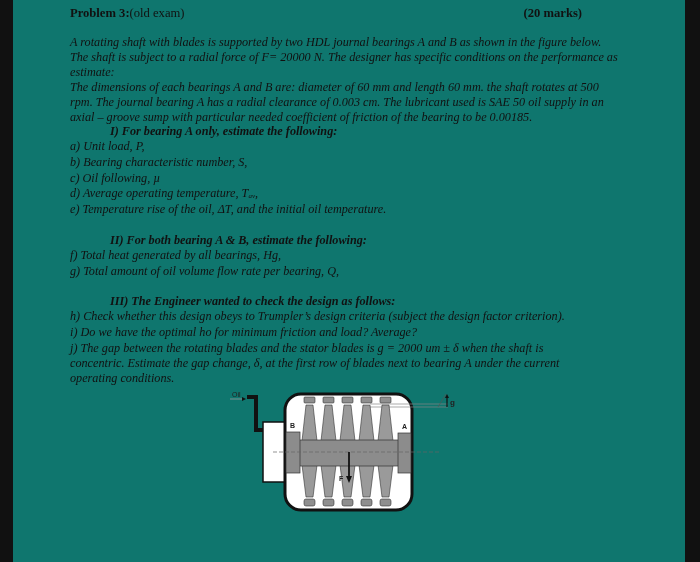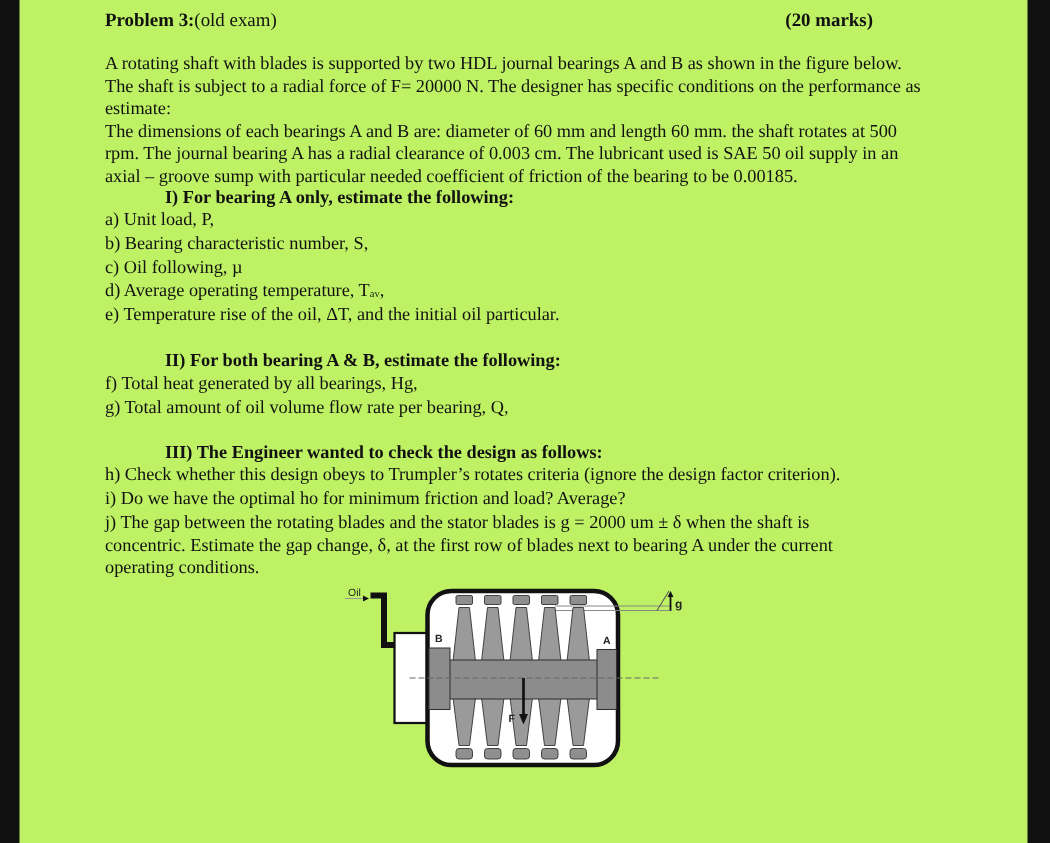--- a/index.html
+++ b/index.html
@@ -1,23 +1,23 @@
 <!DOCTYPE html>
 <html><head>
 <meta charset="utf-8">
 <style>
   html, body { margin:0; padding:0; }
   body { width:700px; height:562px; background:#111; position:relative; overflow:hidden; }
-  .page { position:absolute; left:13px; top:0; width:672px; height:562px; background:#bef264; }
+  .page { position:absolute; left:13px; top:0; width:672px; height:562px; background:#0f766e; }
   .doc { position:absolute; left:57px; top:0; width:560px; font-family:"Liberation Serif", "DejaVu Serif", serif; font-size:12.2px; color:#111; line-height:15.6px; }
   .header { position:absolute; top:6px; left:0; width:512px; height:18px; font-weight:bold; font-size:12.6px; }
   .header .title { position:absolute; left:0; top:0; }
   .header .title .sub { font-weight:normal; }
   .header .marks { position:absolute; right:0; top:0; }
-  .p { position:absolute; left:0; width:560px; }
+  .p { position:absolute; left:0; width:560px;font-style:italic; }
   .b { font-weight:bold;margin-left:40px; }
   .sub-s { font-size:7px; vertical-align:-1px; }
   .figure { position:absolute; left:200px; top:385px; width:280px; height:130px; }
 </style>
 </head>
 <body>
 
 <div class="page">
   <div class="doc">
 
@@ -31,28 +31,28 @@
     <div class="p" style="top:65px">estimate:</div>
     <div class="p" style="top:80px">The dimensions of each bearings A and B are: diameter of 60 mm and length 60 mm. the shaft rotates at 500</div>
     <div class="p" style="top:95px">rpm. The journal bearing A has a radial clearance of 0.003 cm. The lubricant used is SAE 50 oil supply in an</div>
     <div class="p" style="top:110px">axial – groove sump with particular needed coefficient of friction of the bearing to be 0.00185.</div>
 
     <div class="p b" style="top:124px">I) For bearing A only, estimate the following:</div>
     <div class="p" style="top:139px">a) Unit load, P,</div>
     <div class="p" style="top:155px">b) Bearing characteristic number, S,</div>
     <div class="p" style="top:171px">c) Oil following, µ</div>
     <div class="p" style="top:186px"><span>d) Average operating temperature, T</span><span class="sub-s">av</span><span>,</span></div>
-    <div class="p" style="top:202px">e) Temperature rise of the oil, ΔT, and the initial oil particular.</div>
+    <div class="p" style="top:202px">e) Temperature rise of the oil, ΔT, and the initial oil temperature.</div>
 
     <div class="p b" style="top:233px">II) For both bearing A &amp; B, estimate the following:</div>
     <div class="p" style="top:248px">f) Total heat generated by all bearings, Hg,</div>
     <div class="p" style="top:264px">g) Total amount of oil volume flow rate per bearing, Q,</div>
 
     <div class="p b" style="top:294px">III) The Engineer wanted to check the design as follows:</div>
-    <div class="p" style="top:309px">h) Check whether this design obeys to Trumpler’s rotates criteria (ignore the design factor criterion).</div>
+    <div class="p" style="top:309px">h) Check whether this design obeys to Trumpler’s design criteria (subject the design factor criterion).</div>
     <div class="p" style="top:325px">i) Do we have the optimal ho for minimum friction and load? Average?</div>
     <div class="p" style="top:341px">j) The gap between the rotating blades and the stator blades is g = 2000 um ± δ when the shaft is</div>
     <div class="p" style="top:356px">concentric. Estimate the gap change, δ, at the first row of blades next to bearing A under the current</div>
     <div class="p" style="top:371px">operating conditions.</div>
   </div>
 
   <svg class="figure" viewBox="0 0 280 130" width="280" height="130" style="left:207px;top:385px;">
 
     <text x="12" y="12" font-family="Liberation Sans, sans-serif" font-size="7" fill="#222">Oil</text>
     <line x1="10" y1="14" x2="24" y2="14" stroke="#999" stroke-width="0.8"></line>

